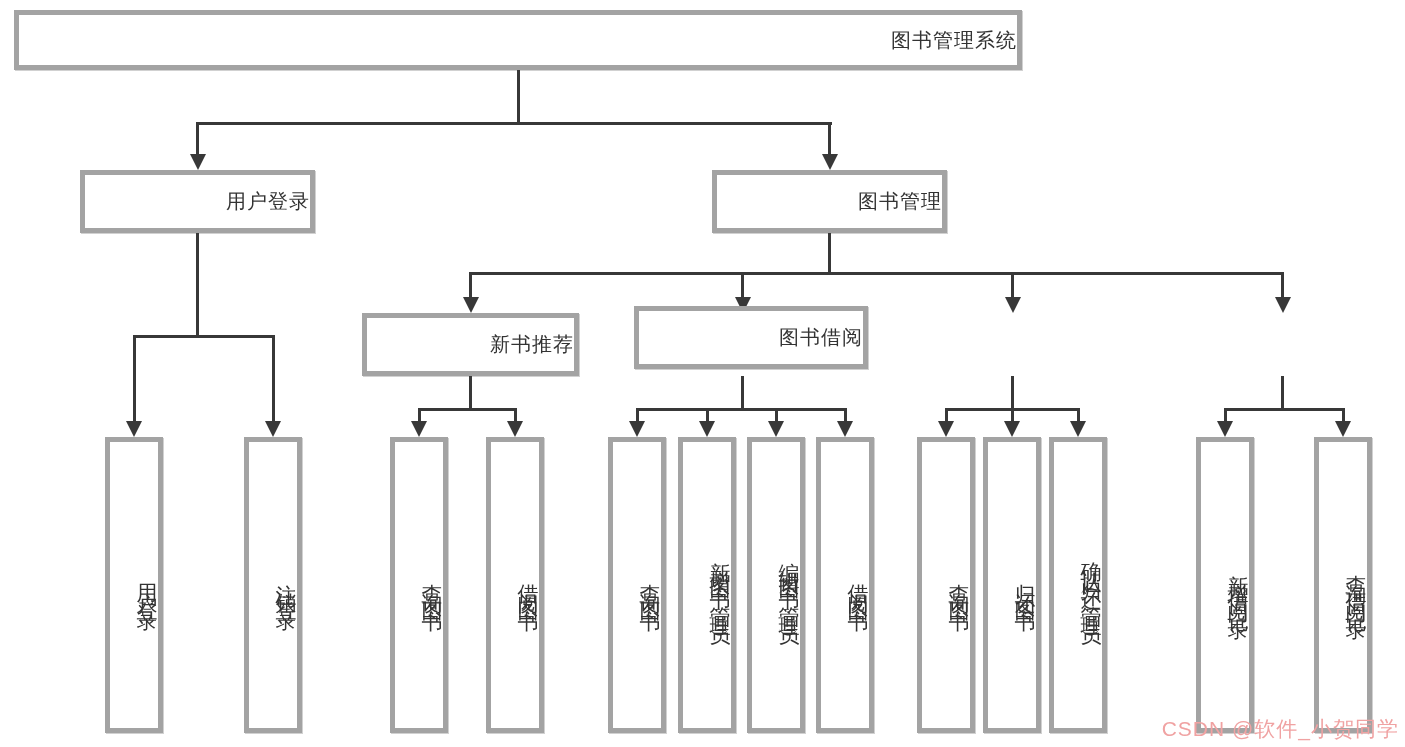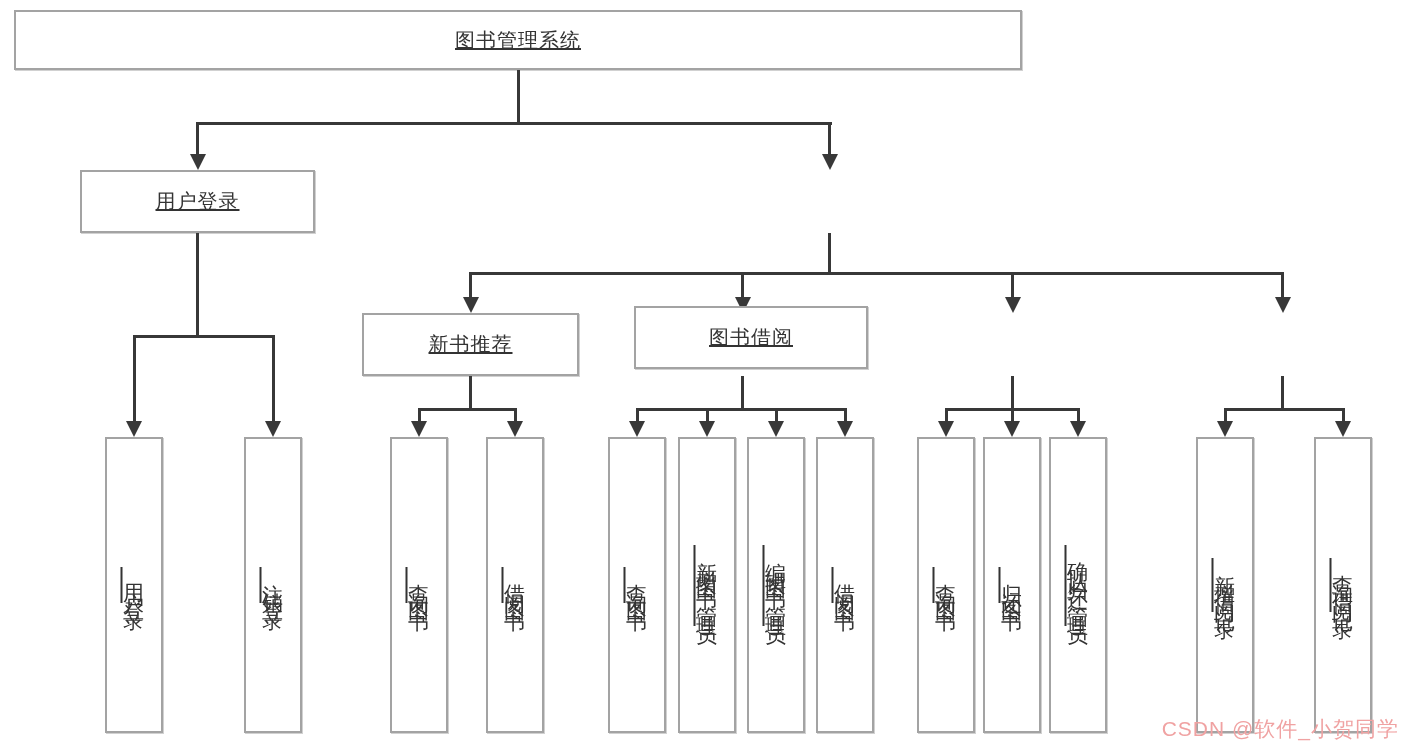--- a/index.html
+++ b/index.html
@@ -2,24 +2,23 @@
 <html><head>
 <meta charset="utf-8">
 <style>
   html,body{margin:0;padding:0;background:#ffffff;}
   .stage{
     position:relative;width:1405px;height:747px;background:#ffffff;
     font-family:"Liberation Sans","DejaVu Sans",sans-serif;color:#333333;
     overflow:hidden;
   }
   .box{
-    position:absolute;background:#ffffff;border:2px solid #a3a3a3;
-    box-sizing:border-box;display:flex;align-items:center;justify-content:center;
+    position:absolute;background:#ffffff;border:5px solid #a3a3a3;
+    box-sizing:border-box;display:flex;align-items:center;justify-content:flex-end;
     box-shadow:1px 1px 0 rgba(0,0,0,0.18);
-    text-decoration:underline;
   }
   .hlabel{font-size:20px;letter-spacing:1px;white-space:nowrap;}
   .vlabel{
     writing-mode:vertical-lr;text-orientation:mixed;
     font-size:21px;letter-spacing:9px;line-height:1;white-space:nowrap;
   }
   .hline{position:absolute;height:3px;background:#383838;}
   .vline{position:absolute;width:3px;background:#383838;}
   .arrow{
     position:absolute;width:0;height:0;
@@ -42,20 +41,23 @@
 
   <div class="vline" style="left:516.5px;top:70px;height:52px"></div>
   <div class="hline" style="left:195.5px;top:122px;width:636px"></div>
   <div class="vline" style="left:196px;top:122px;height:33px"></div>
   <div class="arrow" style="left:189.5px;top:154px"></div>
   <div class="vline" style="left:828px;top:122px;height:33px"></div>
   <div class="arrow" style="left:821.5px;top:154px"></div>
 
   <div class="box" style="left:80px;top:170px;width:235px;height:63px">
     <span class="hlabel">用户登录</span>
+  </div>
+  <div class="box" style="left:712px;top:170px;width:235px;height:63px">
+    <span class="hlabel">图书管理</span>
   </div>
 
   <div class="vline" style="left:196px;top:233px;height:102px"></div>
   <div class="hline" style="left:132.5px;top:335px;width:142px"></div>
   <div class="vline" style="left:132.5px;top:335px;height:88px"></div>
   <div class="arrow" style="left:126px;top:421px"></div>
   <div class="vline" style="left:271.5px;top:335px;height:88px"></div>
   <div class="arrow" style="left:265px;top:421px"></div>
 
   <div class="vline" style="left:828px;top:233px;height:39px"></div>

